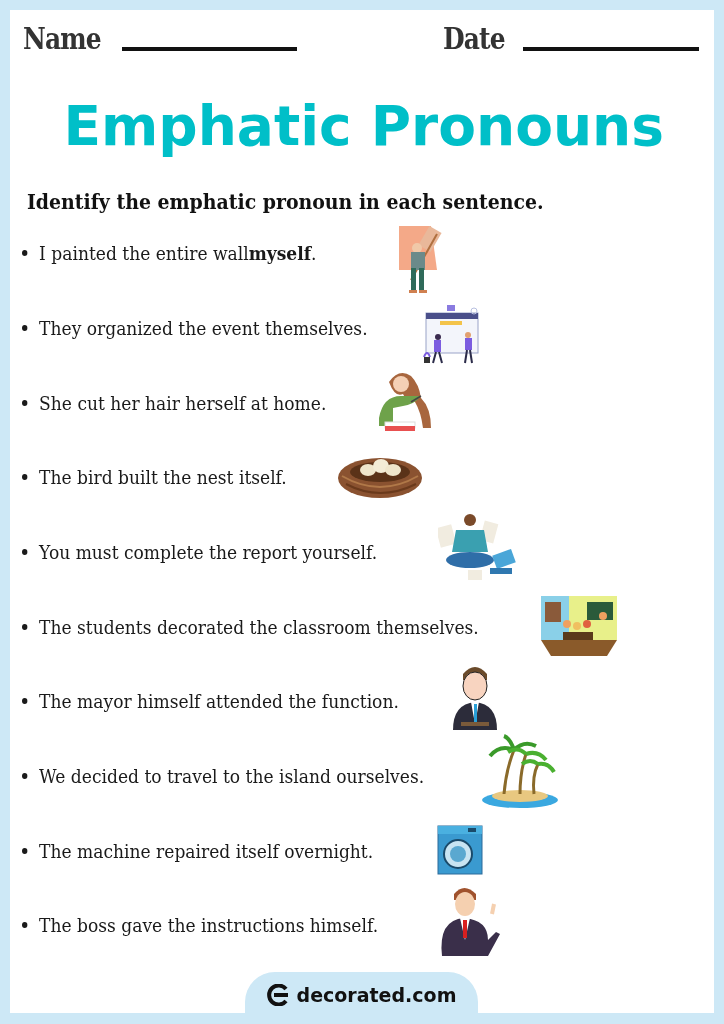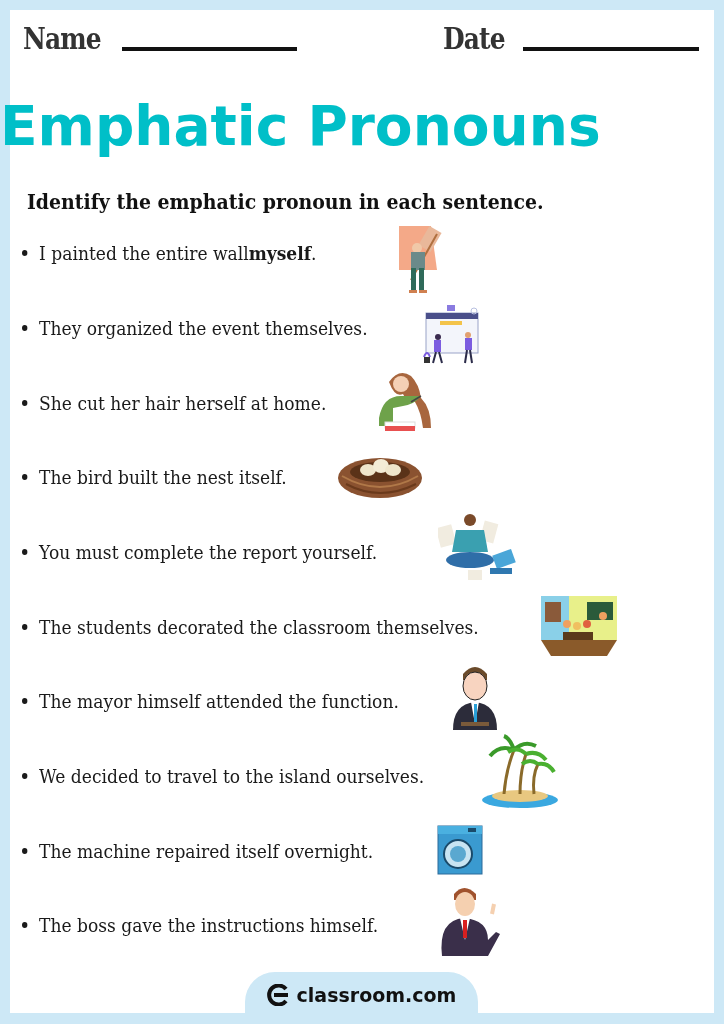--- a/index.html
+++ b/index.html
@@ -1,20 +1,20 @@
 <!DOCTYPE html>
 <html><head>
 <meta charset="utf-8">
 <style>
   html,body{margin:0;padding:0;}
   body{width:724px;height:1024px;background:#cde8f6;position:relative;overflow:hidden;font-family:"DejaVu Serif","Liberation Serif",serif;}
   .sheet{position:absolute;left:10px;top:10px;width:704px;height:1003px;background:#ffffff;}
   .field{position:absolute;top:22px;font-family:"DejaVu Serif",serif;font-weight:bold;font-size:29px;color:#333;letter-spacing:-1px;transform:scaleX(0.86);transform-origin:left top;}
   .line{position:absolute;height:4px;background:#111;}
-  .title{position:absolute;left:0;top:94px;width:664px;text-align:left;font-family:"DejaVu Sans","Liberation Sans",sans-serif;font-weight:bold;font-size:55px;color:#00bfc8;letter-spacing:0px;}
+  .title{position:absolute;left:0;top:94px;width:664px;text-align:right;font-family:"DejaVu Sans","Liberation Sans",sans-serif;font-weight:bold;font-size:55px;color:#00bfc8;letter-spacing:0px;}
   .instr{position:absolute;left:27px;top:189px;font-weight:bold;font-size:21px;color:#111;transform:scaleX(0.9);transform-origin:left top;white-space:nowrap;}
   .item{position:absolute;left:22px;height:30px;display:flex;align-items:center;font-size:19px;color:#1a1a1a;white-space:nowrap;transform:scaleX(0.9);transform-origin:left center;}
   .bullet{display:inline-block;width:6px;height:6px;border-radius:50%;background:#1a1a1a;margin-right:13px;}
   .ill{position:absolute;}
   .footer{position:absolute;left:245px;top:972px;width:233px;height:60px;background:#cde8f6;border-radius:30px 30px 0 0;display:flex;align-items:center;justify-content:center;}
   .brand{font-family:"DejaVu Sans","Liberation Sans",sans-serif;font-weight:bold;font-size:19px;color:#111;margin-left:8px;margin-top:-14px;}
   .logo{margin-top:-14px;}
 </style>
 </head>
 <body>
@@ -180,14 +180,14 @@
   <polygon points="22,34 32,34 27,56" fill="#fff"></polygon>
   <rect x="25" y="36" width="4" height="18" fill="#d82020"></rect>
   <line x1="54" y1="30" x2="56" y2="20" stroke="#f5d0b0" stroke-width="4"></line>
 </svg>
 
 <div class="footer">
   <svg class="logo" width="22" height="22" viewBox="0 0 22 22">
     <path d="M19,5 A9.5,9.5 0 1 0 19,17" stroke="#111" stroke-width="4" fill="none"></path>
     <rect x="7" y="9" width="14" height="4" fill="#111"></rect>
   </svg>
-  <span class="brand">classroom.com</span>
+  <span class="brand">decorated.com</span>
 </div>
 
 </body></html>

